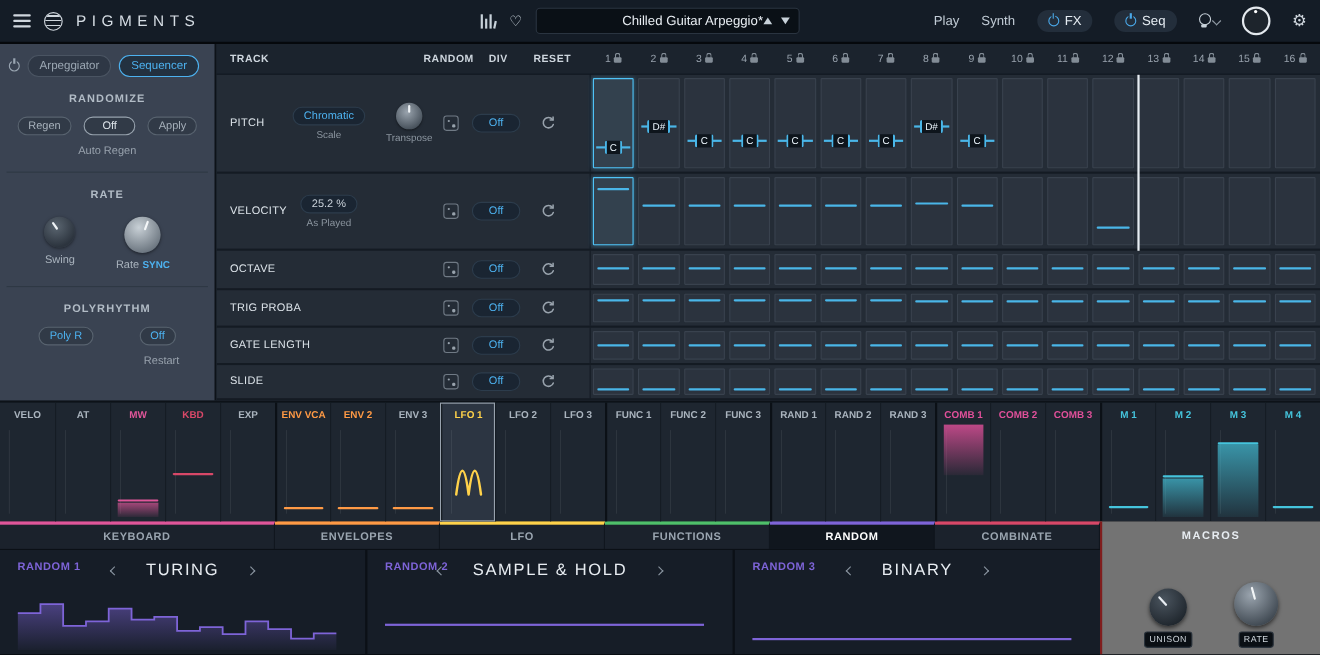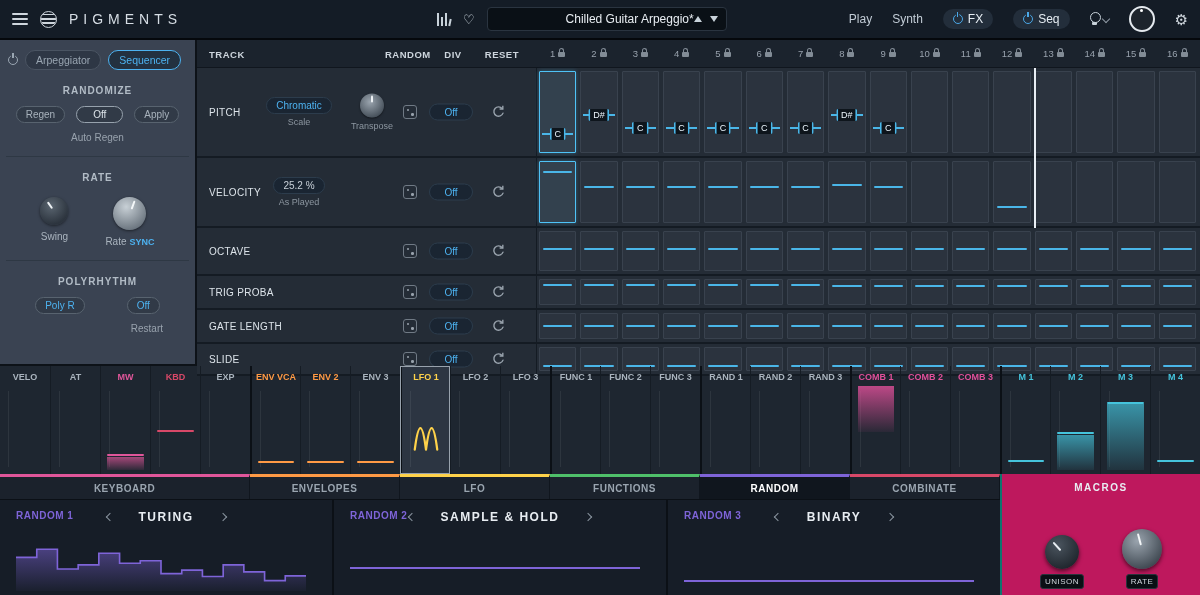--- a/index.html
+++ b/index.html
@@ -61,28 +61,28 @@
   .knob.dark{width:28px;height:28px;background:radial-gradient(circle at 40% 32%,#5a6570,#2c343e 72%);box-shadow:0 1px 3px rgba(0,0,0,.5)}
   .knob.light{width:33px;height:33px;background:radial-gradient(circle at 40% 30%,#c8d0d6,#6a747e 78%);box-shadow:0 1px 3px rgba(0,0,0,.5)}
   .knob.dark::after{content:'';position:absolute;left:calc(50% - 1px);top:3px;width:2px;height:8px;border-radius:1px;background:#eef2f5;transform-origin:1px 11px;transform:rotate(-35deg)}
   .knob.light::after{content:'';position:absolute;left:calc(50% - 1px);top:3px;width:2px;height:9px;border-radius:1px;background:#f4f7f9;transform-origin:1px 13.5px;transform:rotate(20deg)}
   .sync{color:#4db2f0;font-weight:bold;font-size:9px;margin-left:3px}
 
   
   .seq{flex:1;background:#232b35;display:flex;flex-direction:column;position:relative}
   .seq-header{height:28px;background:#1b232d;border-bottom:1px solid #10161e;position:relative;flex:none}
   .seq-header .hlab{position:absolute;top:50%;transform:translateY(-50%);font-size:9.5px;font-weight:bold;color:#cdd5dd;letter-spacing:.5px}
-  .h-track{left:12px}.h-random{left:188px;width:44px;text-align:center}.h-div{left:240px;width:32px;text-align:center}.h-reset{left:278px;width:44px;text-align:right}
+  .h-track{left:12px}.h-random{left:188px;width:44px;text-align:center}.h-div{left:240px;width:32px;text-align:center}.h-reset{left:288px;width:44px;text-align:left}
   .step-header-grid{position:absolute;left:340px;right:0;top:0;bottom:0;display:grid;grid-template-columns:repeat(16,1fr);gap:4px;padding:0 4px 0 2px}
   .step-head{display:flex;align-items:center;justify-content:center;gap:3px;font-size:9.5px;color:#98a2ad}
   .lock-icon{position:relative;width:7px;height:5px;background:#828c96;border-radius:1px;display:inline-block;margin-top:2px}
   .lock-icon::before{content:'';position:absolute;left:1px;top:-4px;width:3px;height:4px;border:1px solid #828c96;border-bottom:none;border-radius:3px 3px 0 0}
   .seq-rows{flex:1;display:flex;flex-direction:column}
   .seq-row{position:relative;display:flex;background:#242c36;border-bottom:2px solid #141b23}
-  .r-pitch{height:90px}.r-velocity{height:70px}.r-octave{height:48px}.r-trig{height:34px}.r-gate{height:34px}.r-slide{height:32px}
+  .r-pitch{height:90px}.r-velocity{height:70px}.r-octave{height:36px}.r-trig{height:34px}.r-gate{height:34px}.r-slide{height:32px}
   .row-head{position:relative;width:340px;flex:none;border-right:1px solid #141b23}
   .row-label{position:absolute;left:12px;top:50%;transform:translateY(-50%);font-size:10px;font-weight:normal;color:#dde4ea;letter-spacing:.3px;white-space:nowrap}
   .ctl{position:absolute;top:50%;transform:translateY(-50%);display:flex;flex-direction:column;align-items:center;gap:3px}
   .val-ctl{left:62px;width:80px}
   .knob-ctl{left:146px;width:58px}
   .pill-blue{background:#1a2532;border:1px solid #2c3c4c;color:#4db2f0;border-radius:10px;font-size:10px;padding:2px 9px;white-space:nowrap}
   .pill-plain{background:#1a2532;border:1px solid #2c3c4c;color:#c8d0d8;border-radius:10px;font-size:10px;padding:2px 9px;white-space:nowrap}
   .ctl-sub{font-size:9px;color:#8c96a0;white-space:nowrap}
   .mini-knob{width:24px;height:24px;border-radius:50%;background:radial-gradient(circle at 42% 35%,#9aa4ae,#48525c 74%);position:relative;box-shadow:0 1px 2px rgba(0,0,0,.5)}
   .mini-knob::after{content:'';position:absolute;left:calc(50% - 1px);top:2px;width:2px;height:7px;border-radius:1px;background:#eef2f5}
@@ -119,28 +119,28 @@
   .bottom{display:flex;height:121px}
   .bottom-left{width:1000px;flex:none;display:flex;flex-direction:column}
   .bottom-tabs{height:26px;display:flex;background:#1b222c;border-bottom:1px solid #0b1016}
   .btab{border-top:3px solid transparent;display:flex;align-items:center;justify-content:center;font-size:10px;font-weight:bold;color:#9aa5b0;letter-spacing:.5px;border-right:1px solid #10161e}
   .btab.active{background:#10161e;color:#fff}
   .randoms{flex:1;display:flex;background:#161d27}
   .rand-sec{flex:1;position:relative;border-right:2px solid #0b1016;overflow:hidden}
   .rand-sec:last-child{border-right:none}
   .rand-label{position:absolute;left:16px;top:10px;font-size:10px;font-weight:bold;letter-spacing:.5px;color:var(--c-purple,#7e64d8)}
   .rand-mode{position:absolute;left:0;right:0;top:10px;display:flex;justify-content:center;align-items:center;gap:26px}
-  .mode-label{color:#e8edf2;font-size:12px;font-weight:bold;letter-spacing:1.5px}
+  .mode-label{color:#e8edf2;font-size:15px;font-weight:normal;letter-spacing:1.5px}
   .chev-l,.chev-r{width:6px;height:6px;border-left:1.5px solid #8a95a0;border-bottom:1.5px solid #8a95a0;display:inline-block}
   .chev-l{transform:rotate(45deg)}
   .chev-r{transform:rotate(-135deg)}
   .turing-wrap{position:absolute;left:16px;right:26px;bottom:4px;height:58px}
   .flat-line{position:absolute;left:16px;right:26px;height:2px;background:var(--c-purple,#7e64d8)}
   .line-mid{bottom:26px}.line-low{bottom:13px}
-  .macros-panel{flex:1;background:#be185d;border-left:2px solid #0f766e;position:relative}
+  .macros-panel{flex:1;background:#737373;border-left:2px solid #7f1d1d;position:relative}
   .macros-title{text-align:center;margin-top:8px;font-size:10px;font-weight:bold;color:#e8edf2;letter-spacing:1.5px}
   .macro-knobs{position:absolute;left:0;right:0;bottom:6px;display:flex;justify-content:space-evenly;align-items:flex-end}
   .macro-col{display:flex;flex-direction:column;align-items:center;gap:5px}
   .mk{border-radius:50%;position:relative;box-shadow:0 2px 4px rgba(0,0,0,.6)}
   .mk1{width:34px;height:34px;background:radial-gradient(circle at 38% 30%,#4a545e,#20272e 76%)}
   .mk2{width:40px;height:40px;background:radial-gradient(circle at 38% 30%,#9aa4ae,#3c454e 80%)}
   .mk1::after{content:'';position:absolute;left:calc(50% - 1px);top:4px;width:2px;height:11px;border-radius:1px;background:#e8edf2;transform-origin:1px 13px;transform:rotate(-42deg)}
   .mk2::after{content:'';position:absolute;left:calc(50% - 1px);top:4px;width:2px;height:12px;border-radius:1px;background:#f2f5f7;transform-origin:1px 16px;transform:rotate(-15deg)}
   .macro-pill{background:#0a0f14;border:1px solid #2a333c;color:#cfd6dc;font-size:8px;padding:2px 4px;border-radius:3px;letter-spacing:.5px}
 </style>

